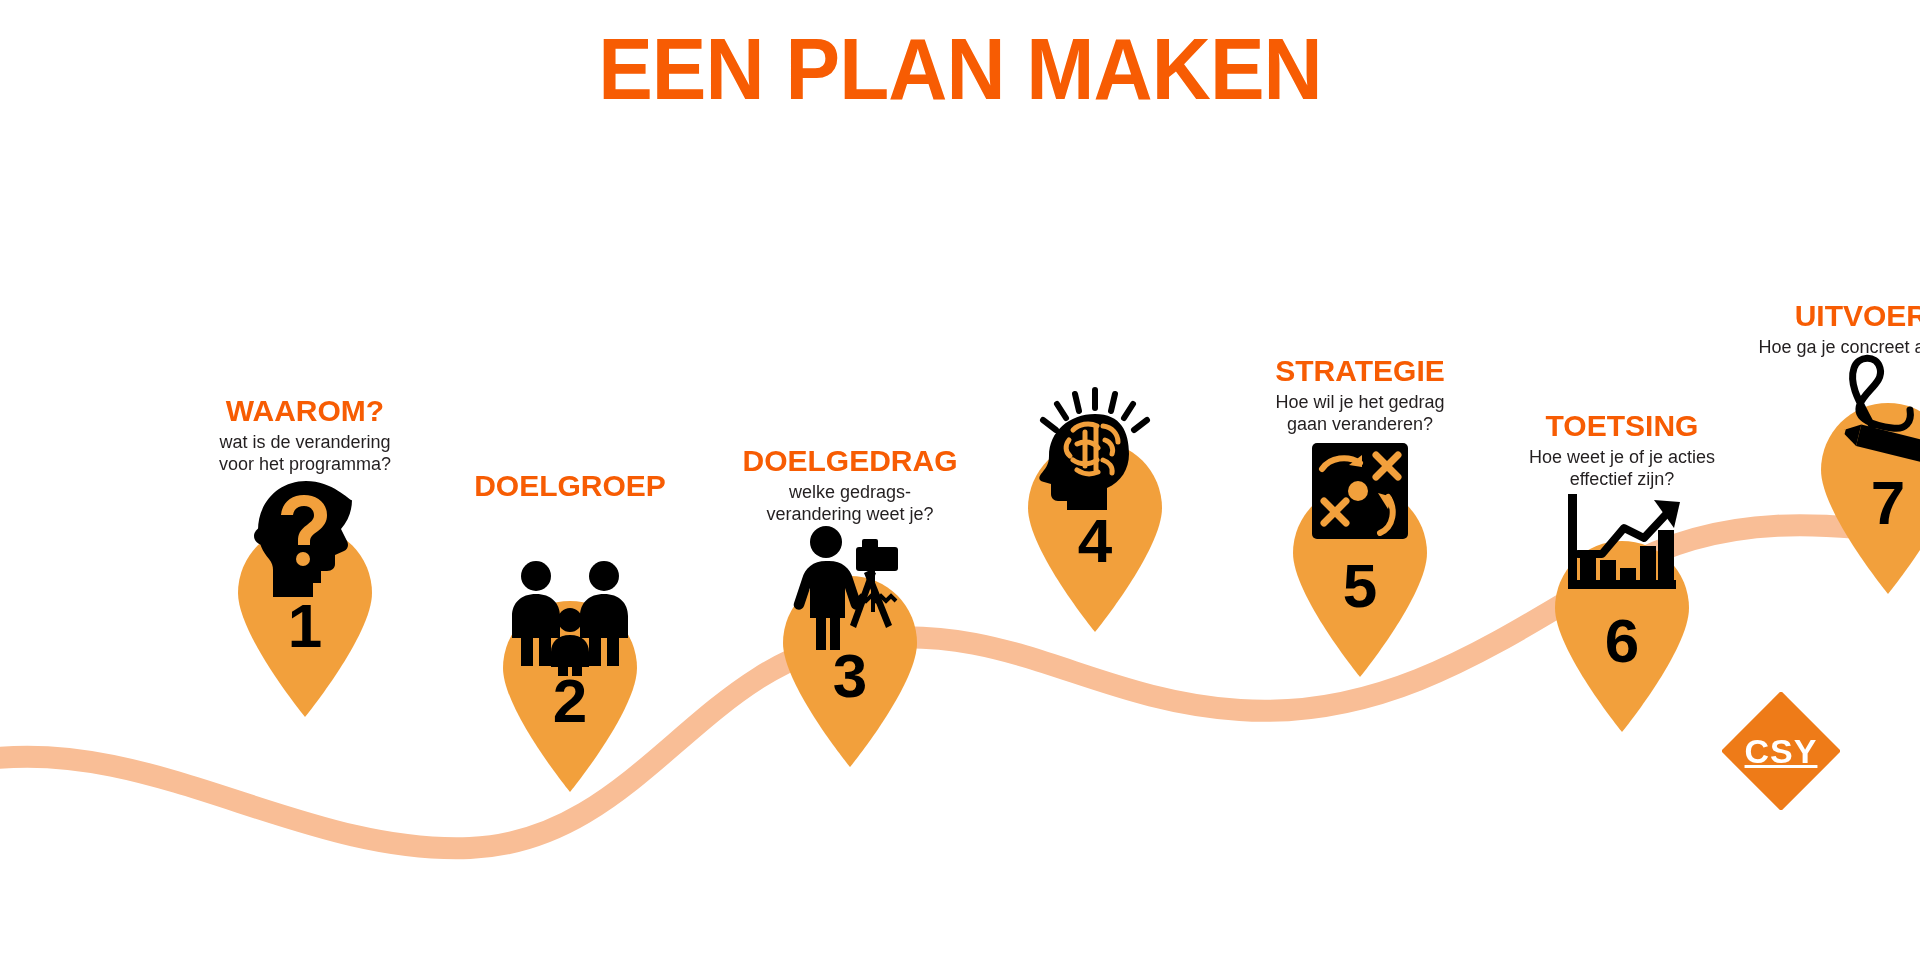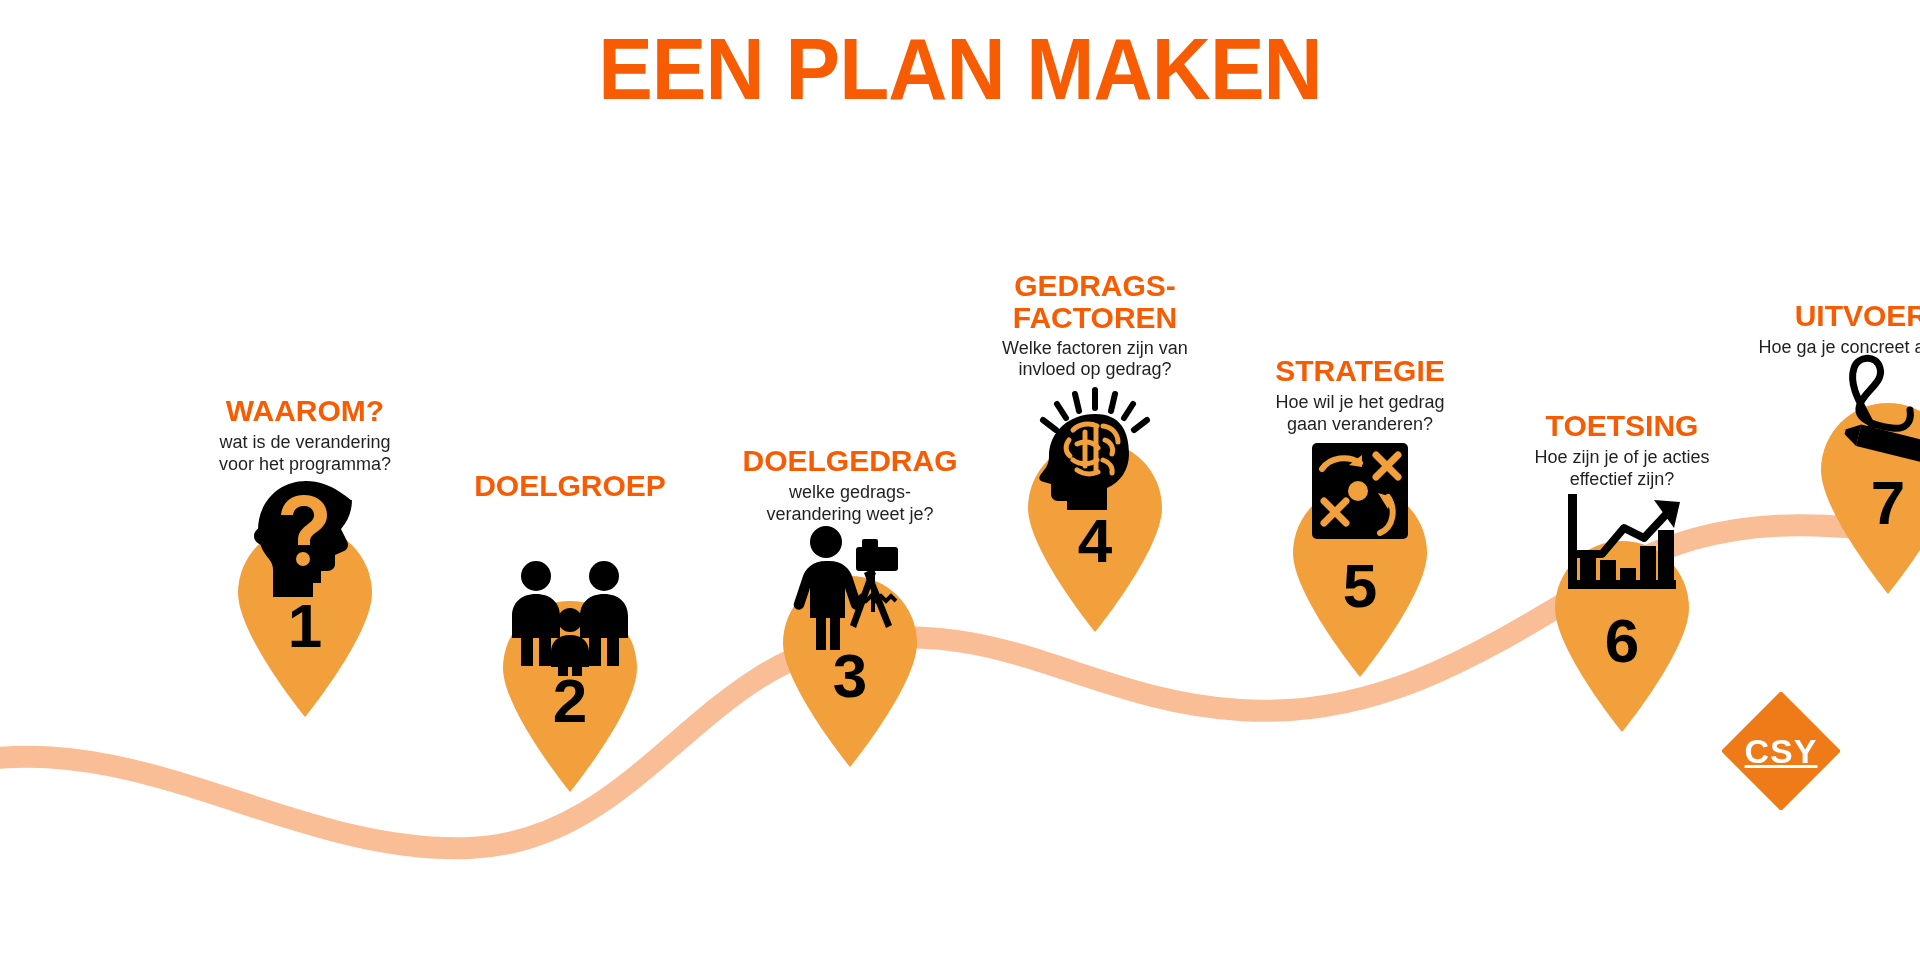--- a/index.html
+++ b/index.html
@@ -170,30 +170,20 @@
           <rect x="78" y="14" width="16" height="10" rx="2" fill="#000"></rect>
 
           <path d="M72 76 l5 -5 l5 5 l5 -5 l5 5 l5 -5 l5 5 l5 -5 l5 5" fill="none" stroke="#000" stroke-width="4"></path>
         </svg>
       </div>
       <div class="pin-num" style="top:90px;">3</div>
     </div>
   </div>
 
   <div class="step" style="left:945px; top:270px; width:300px; height:300px;">
-    <div class="step-head" style="top:0px;">
-      <div class="step-title two-line">
-        <span>GEDRAGS-</span><br>
-        <span>FACTOREN</span>
-      </div>
-      <div class="step-sub">
-        <span>Welke factoren zijn van</span><br>
-        <span>invloed op gedrag?</span>
-      </div>
-    </div>
     <div class="pin" style="top:150px;">
       <svg width="170" height="215" viewBox="0 0 170 215">
         <path d="M85 212 C85 212 18 130 18 88 A67 67 0 1 1 152 88 C152 130 85 212 85 212 Z" fill="#F2A03C"></path>
       </svg>
       <div class="icon-wrap" style="top:-32px;">
         <svg width="124" height="122" viewBox="0 0 124 122">
 
           <g stroke="#000" stroke-width="6" stroke-linecap="round">
             <line x1="62" y1="2" x2="62" y2="20"></line>
             <line x1="42" y1="6" x2="46" y2="23"></line>
@@ -260,21 +250,21 @@
         </svg>
       </div>
       <div class="pin-num" style="top:90px;">5</div>
     </div>
   </div>
 
   <div class="step" style="left:1472px; top:410px; width:300px; height:300px;">
     <div class="step-head" style="top:0px;">
       <div class="step-title">TOETSING</div>
       <div class="step-sub">
-        <span>Hoe zijn je of je acties</span><br>
+        <span>Hoe weet je of je acties</span><br>
         <span>effectief zijn?</span>
       </div>
     </div>
     <div class="pin" style="top:110px;">
       <svg width="170" height="215" viewBox="0 0 170 215">
         <path d="M85 212 C85 212 18 130 18 88 A67 67 0 1 1 152 88 C152 130 85 212 85 212 Z" fill="#F2A03C"></path>
       </svg>
       <div class="icon-wrap" style="top:-28px;">
         <svg width="120" height="112" viewBox="0 0 120 112">
 

